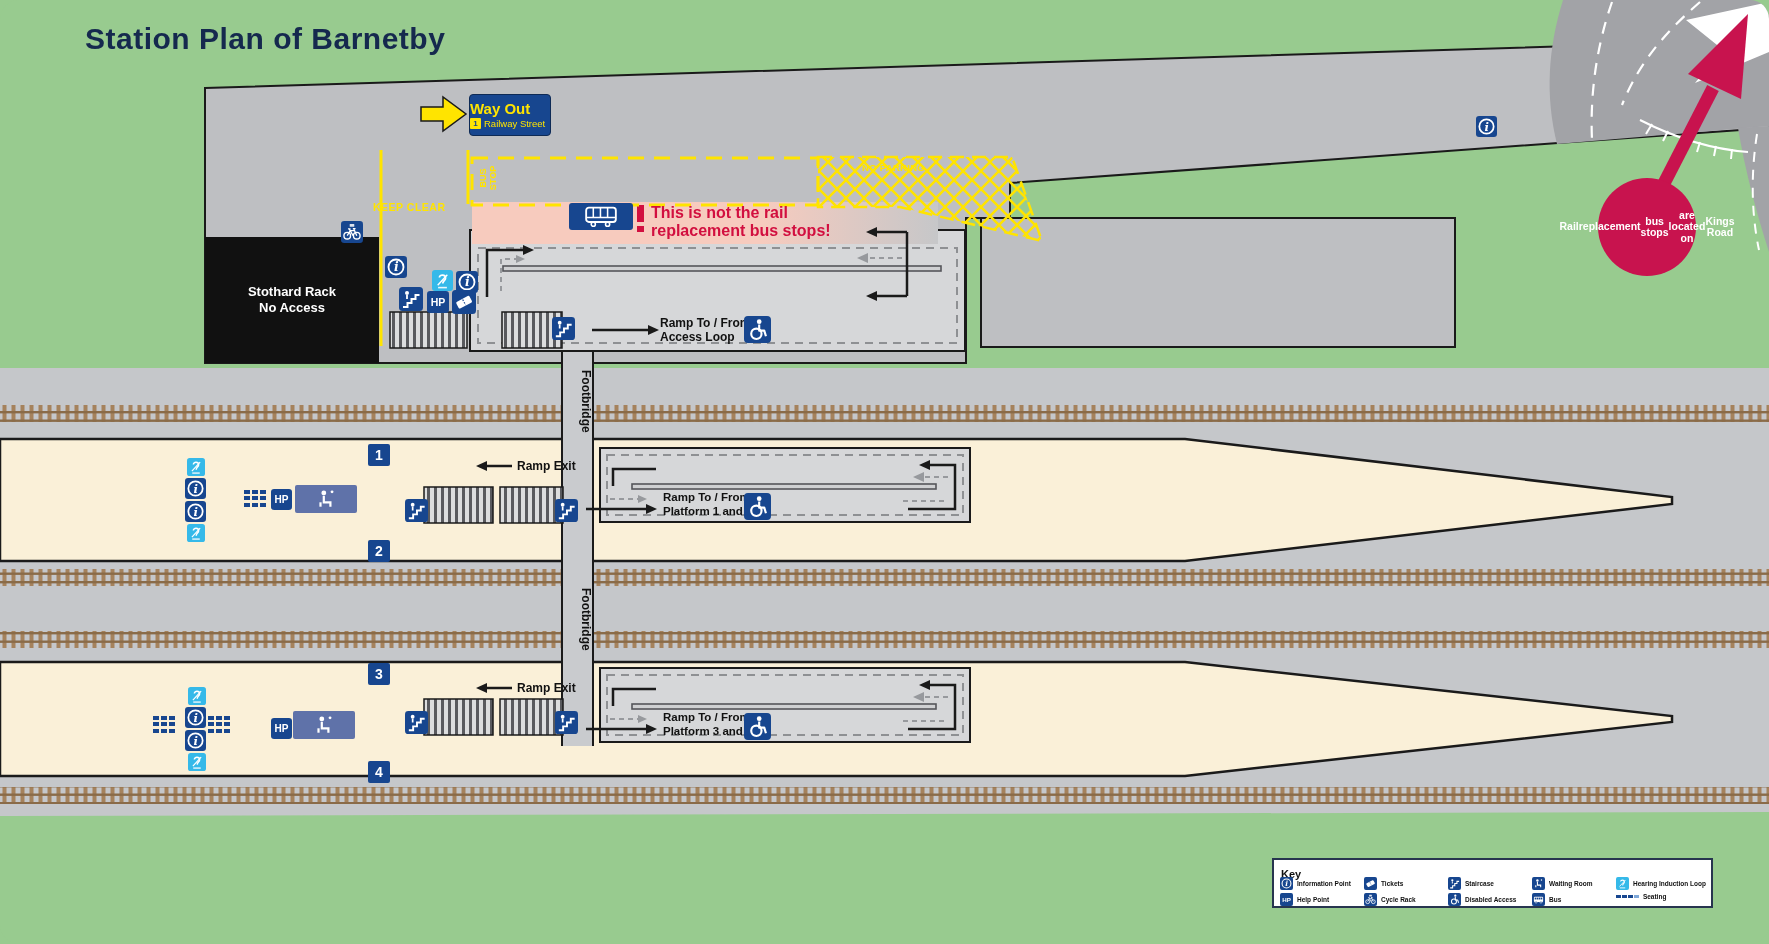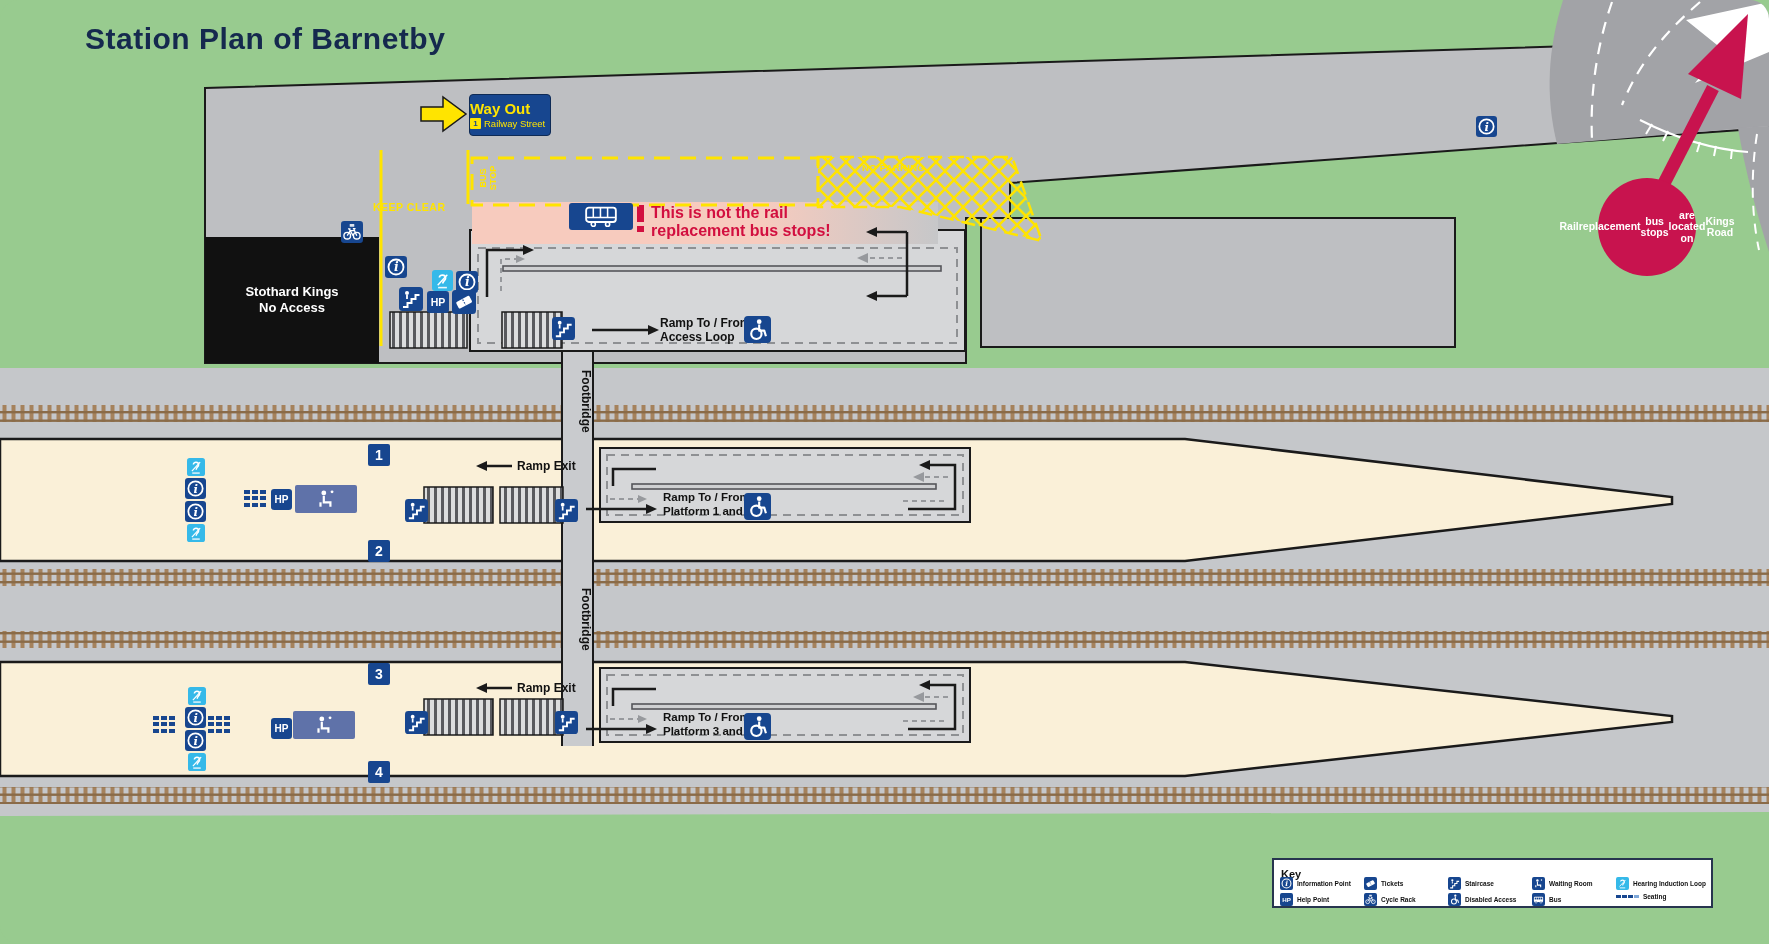--- a/index.html
+++ b/index.html
@@ -286,21 +286,21 @@
   <svg width="34" height="22" viewBox="0 0 30 20">
         <use href="#s-bus-outline"></use>
       </svg>
 </div>
 <div class="abs warntxt" style="left:651px;top:204px">
   <div>This is not the rail</div>
   <div>replacement bus stops!</div>
 </div>
 
 <div class="abs stothard" style="left:205px;top:237px">
-  <div>Stothard Kings</div>
+  <div>Stothard Rack</div>
   <div>No Access</div>
 </div>
 
 <svg class="abs" style="left:341px;top:221px" width="22" height="22">
       <use href="#s-cycle"></use>
     </svg>
 <svg class="abs" style="left:385px;top:256px" width="22" height="22">
       <use href="#s-info"></use>
     </svg>
 <svg class="abs" style="left:432px;top:270px" width="21" height="21">

